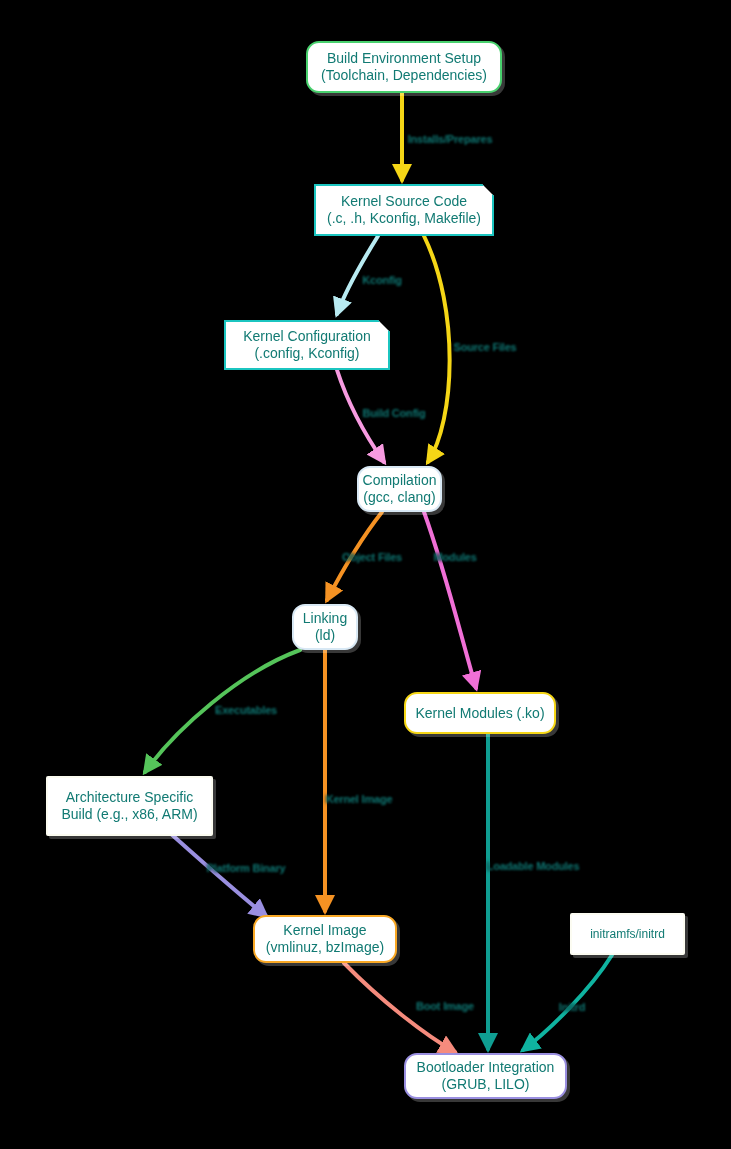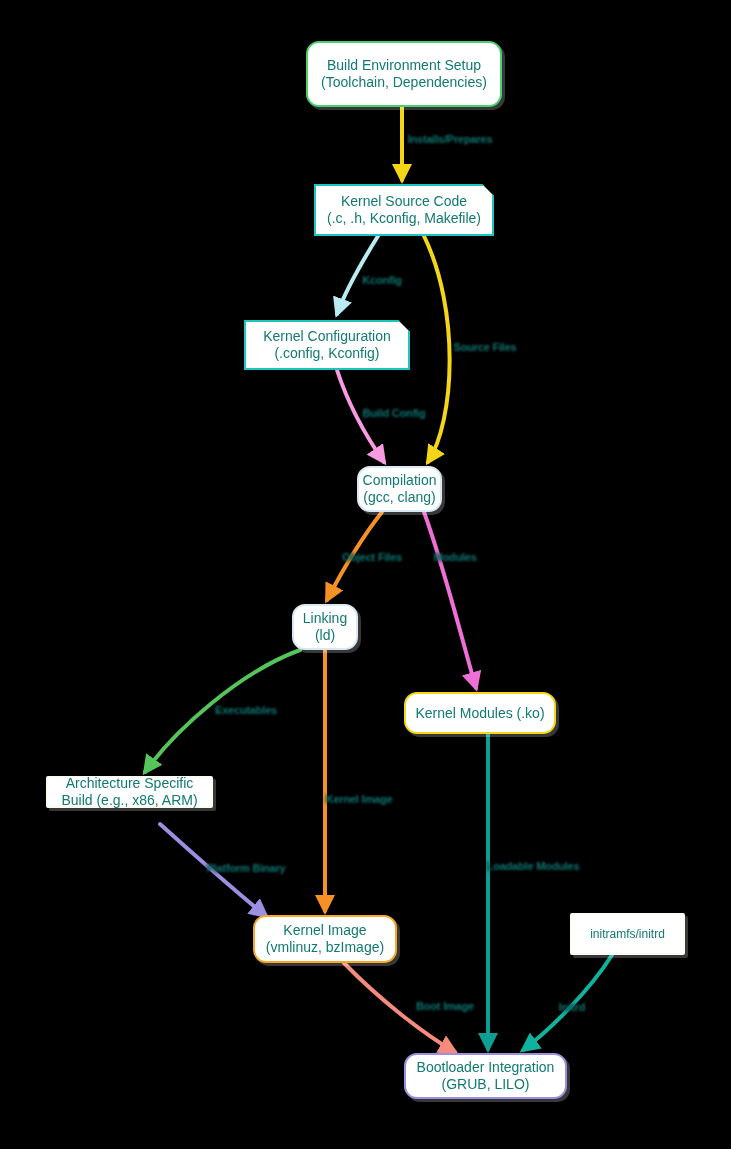--- a/index.html
+++ b/index.html
@@ -105,32 +105,32 @@
       <path d="M 424,512 C 445,570 462,640 476,688" fill="none" stroke="#f06fd6" stroke-width="4" stroke-linecap="round" marker-end="url(#ah5)"></path>
       <path d="M 300,650 C 240,672 175,730 145,772" fill="none" stroke="#55c45a" stroke-width="4" stroke-linecap="round" marker-end="url(#ah6)"></path>
       <path d="M 325,650 L 325,911" fill="none" stroke="#f59223" stroke-width="4" stroke-linecap="round" marker-end="url(#ah4)"></path>
       <path d="M 160,824 C 200,860 240,895 266,916" fill="none" stroke="#9a8fe0" stroke-width="4" stroke-linecap="round" marker-end="url(#ah8)"></path>
       <path d="M 488,734 L 488,1049" fill="none" stroke="#0f9e92" stroke-width="4" stroke-linecap="round" marker-end="url(#ah9)"></path>
       <path d="M 344,963 C 380,1000 425,1035 455,1052" fill="none" stroke="#f58b7d" stroke-width="4" stroke-linecap="round" marker-end="url(#ah10)"></path>
       <path d="M 612,955 C 590,990 550,1030 523,1050" fill="none" stroke="#0fb3a0" stroke-width="4" stroke-linecap="round" marker-end="url(#ah11)"></path>
     </svg>
 
   <div id="nodes-layer">
-      <div class="node" style="left: 306px; top: 41px; width: 196px; height: 66px; font-size: 14px; border: 2px solid rgb(73, 209, 110); border-radius: 13px; box-shadow: rgba(255, 255, 255, 0.22) 3px 3px 0px;"><span class="node-label">Build Environment Setup
+      <div class="node" style="left: 306px; top: 41px; width: 196px; height: 52px; font-size: 14px; border: 2px solid rgb(73, 209, 110); border-radius: 13px; box-shadow: rgba(255, 255, 255, 0.22) 3px 3px 0px;"><span class="node-label">Build Environment Setup
 (Toolchain, Dependencies)</span></div>
       <div class="node" style="left: 314px; top: 184px; width: 180px; height: 52px; font-size: 14px; border: 2px solid rgb(27, 197, 192); border-radius: 0px; box-shadow: rgba(255, 255, 255, 0.22) 3px 3px 0px; clip-path: polygon(0px 0px, calc(100% - 12px) 0px, 100% 12px, 100% 100%, 0px 100%);"><span class="node-label">Kernel Source Code
 (.c, .h, Kconfig, Makefile)</span></div>
-      <div class="node" style="left: 224px; top: 320px; width: 166px; height: 50px; font-size: 14px; border: 2px solid rgb(27, 197, 192); border-radius: 0px; box-shadow: rgba(255, 255, 255, 0.22) 3px 3px 0px; clip-path: polygon(0px 0px, calc(100% - 12px) 0px, 100% 12px, 100% 100%, 0px 100%); margin-left: 20px;"><span class="node-label">Kernel Configuration
+      <div class="node" style="left: 224px; top: 320px; width: 166px; height: 50px; font-size: 14px; border: 2px solid rgb(27, 197, 192); border-radius: 0px; box-shadow: rgba(255, 255, 255, 0.22) 3px 3px 0px; clip-path: polygon(0px 0px, calc(100% - 12px) 0px, 100% 12px, 100% 100%, 0px 100%);"><span class="node-label">Kernel Configuration
 (.config, Kconfig)</span></div>
       <div class="node" style="left: 357px; top: 466px; width: 85px; height: 46px; font-size: 14px; border: 2px solid rgb(216, 232, 244); border-radius: 13px; box-shadow: rgba(255, 255, 255, 0.22) 3px 3px 0px;"><span class="node-label">Compilation
 (gcc, clang)</span></div>
       <div class="node" style="left: 292px; top: 604px; width: 66px; height: 46px; font-size: 14px; border: 2px solid rgb(216, 232, 244); border-radius: 13px; box-shadow: rgba(255, 255, 255, 0.22) 3px 3px 0px;"><span class="node-label">Linking
 (ld)</span></div>
       <div class="node" style="left: 404px; top: 692px; width: 152px; height: 42px; font-size: 14px; border: 2px solid rgb(245, 214, 22); border-radius: 13px; box-shadow: rgba(255, 255, 255, 0.22) 3px 3px 0px;"><span class="node-label">Kernel Modules (.ko)</span></div>
-      <div class="node" style="left: 46px; top: 776px; width: 167px; height: 32px; font-size: 14px; border: 2px solid rgb(251, 251, 240); border-radius: 2px; box-shadow: rgba(255, 255, 255, 0.22) 3px 3px 0px;"><span class="node-label">Architecture Specific
+      <div class="node" style="left: 46px; top: 776px; width: 167px; height: 60px; font-size: 14px; border: 2px solid rgb(251, 251, 240); border-radius: 2px; box-shadow: rgba(255, 255, 255, 0.22) 3px 3px 0px;"><span class="node-label">Architecture Specific
 Build (e.g., x86, ARM)</span></div>
       <div class="node" style="left: 253px; top: 915px; width: 144px; height: 48px; font-size: 14px; border: 2px solid rgb(249, 168, 37); border-radius: 13px; box-shadow: rgba(255, 255, 255, 0.22) 3px 3px 0px;"><span class="node-label">Kernel Image
 (vmlinuz, bzImage)</span></div>
       <div class="node" style="left: 570px; top: 913px; width: 115px; height: 42px; font-size: 12px; border: 2px solid rgb(252, 252, 242); border-radius: 2px; box-shadow: rgba(255, 255, 255, 0.22) 3px 3px 0px;"><span class="node-label">initramfs/initrd</span></div>
       <div class="node" style="left: 404px; top: 1053px; width: 163px; height: 46px; font-size: 14px; border: 2px solid rgb(154, 143, 224); border-radius: 13px; box-shadow: rgba(255, 255, 255, 0.22) 3px 3px 0px;"><span class="node-label">Bootloader Integration
 (GRUB, LILO)</span></div>
     </div>
   <div id="labels-layer">
       <div class="edge-label" style="left: 450px; top: 139px;">Installs/Prepares</div>
       <div class="edge-label" style="left: 382px; top: 280px;">Kconfig</div>

